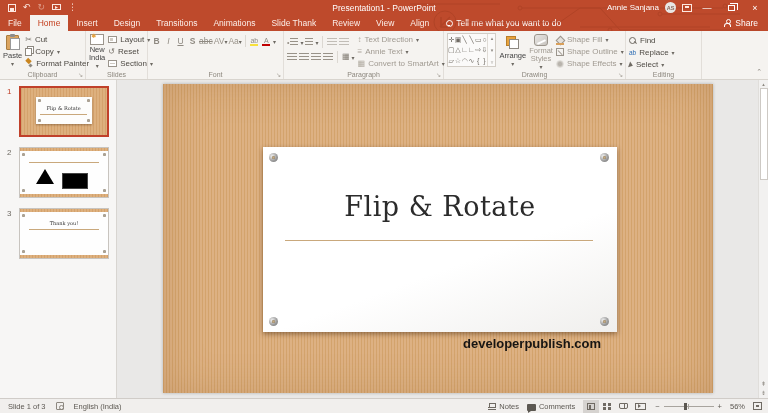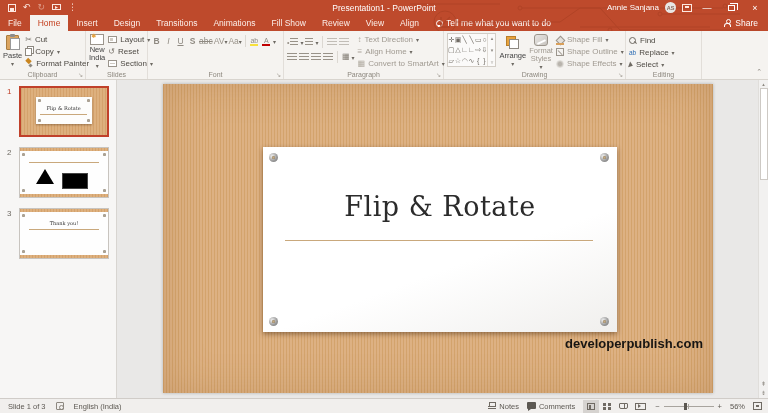--- a/index.html
+++ b/index.html
@@ -131,34 +131,34 @@
 
   .editor { position:relative; flex:1; background:#e9e8e7; }
   .slidecanvas { position:absolute; left:46px; top:4px; width:550px; height:309px;
     background:repeating-linear-gradient(90deg,#d3a36c 0 1px,#ddb183 1px 3px);
     box-shadow:inset 0 0 40px rgba(120,70,20,.18), 0 0 3px rgba(0,0,0,.25); }
   .papercard { position:absolute; left:100px; top:63px; width:354px; height:185px; background:linear-gradient(160deg,#ffffff 60%,#f0efed); box-shadow:0 2px 5px rgba(50,25,0,.45); }
   .slidetitle { position:absolute; left:0; right:0; top:44px; text-align:center; font-family:"DejaVu Serif", serif; font-size:27px; color:#2b2b2b; letter-spacing:.5px; }
   .titlerule { position:absolute; left:22px; right:24px; top:93px; height:1px; background:#c9a87c; box-shadow:0 1px 0 rgba(255,255,255,.8); }
   .grommet { position:absolute; width:9px; height:9px; border-radius:50%; background:radial-gradient(circle at 35% 35%, #f2f2f2, #9d9d9d 55%, #6f6f6f); }
   .grommet::after { content:""; position:absolute; left:3px; top:3px; width:3px; height:3px; border-radius:50%; background:#c8b089; box-shadow:inset 0 0 1px #5e4a2c; }
-  .watermark { position:absolute; left:300px; top:252px; width:240px; text-align:right; font-size:13px; font-weight:bold; color:#171513; }
+  .watermark { position:absolute; left:300px; top:252px; width:240px; text-align:left; font-size:13px; font-weight:bold; color:#171513; }
 
   .vscroll { position:absolute; right:0; top:0; bottom:0; width:10px; background:#f2f1f0; border-left:1px solid #e0dedb; display:flex; flex-direction:column; align-items:center; }
   .vscroll .arr { font-size:5px; color:#8d8880; height:8px; line-height:8px; }
   .vthumb { width:8px; height:92px; background:#fff; border:1px solid #cdc9c4; }
   .vs-bottom { margin-top:auto; display:flex; flex-direction:column; align-items:center; gap:2px; padding-bottom:2px; font-size:6px; color:#8d8880; }
 
   
   .statusbar { position:absolute; left:0; top:398px; width:768px; height:15px; background:#f1efed; border-top:1px solid #d0ccc8; display:flex; align-items:center; font-size:7.5px; color:#5c5852; z-index:5; }
   .sb-left { display:flex; align-items:center; gap:10px; padding-left:8px; }
   .ic-access { width:8px; height:8px; border:1px solid #8d8880; border-radius:1px; position:relative; }
   .ic-access::after { content:""; position:absolute; left:2px; top:2px; width:3px; height:3px; border-radius:50%; border:1px solid #8d8880; }
   .sb-right { margin-left:auto; display:flex; align-items:center; gap:8px; padding-right:6px; }
-  .sb-item { display:flex; align-items:flex-start; gap:3px; }
+  .sb-item { display:flex; align-items:flex-end; gap:3px; }
   .ic-notes { width:8px; height:8px; position:relative; }
   .ic-notes::before { content:""; position:absolute; left:1px; top:0; width:5px; height:3px; border:1px solid #6f6a63; border-bottom:none; }
   .ic-notes::after { content:""; position:absolute; left:0; top:4px; width:8px; height:3px; background:repeating-linear-gradient(to bottom,#6f6a63 0 1px,transparent 1px 2px); }
   .ic-comment { width:9px; height:7px; background:#5c5852; border-radius:1px; position:relative; }
   .ic-comment::after { content:""; position:absolute; left:1px; bottom:-2px; width:0; height:0; border-top:2px solid #5c5852; border-right:3px solid transparent; }
   .viewbtns { display:flex; align-items:center; }
   .vbtn { width:16px; height:13px; display:flex; align-items:center; justify-content:center; }
   .vbtn.active { background:#d6d3d0; }
   .ic-vnormal { width:8px; height:7px; border:1px solid #6f6a63; position:relative; }
   .ic-vnormal::before { content:""; position:absolute; left:1px; top:1px; width:2px; height:4px; background:#6f6a63; }
@@ -217,21 +217,21 @@
   </div>
 </div>
 
 <div class="tabrow">
   <span class="tab">File</span>
   <span class="tab active">Home</span>
   <span class="tab">Insert</span>
   <span class="tab">Design</span>
   <span class="tab">Transitions</span>
   <span class="tab">Animations</span>
-  <span class="tab">Fill Show</span>
+  <span class="tab">Slide Thank</span>
   <span class="tab">Review</span>
   <span class="tab">View</span>
   <span class="tab">Align</span>
   <span class="tellme">
     <span class="ic-bulb"></span>
     <span>Tell me what you want to do</span>
   </span>
   <span class="share">
     <span class="ic-person"></span>
     <span>Share</span>
@@ -364,21 +364,21 @@
         </div>
       </div>
       <div class="smallcol">
         <div class="srow dim">
             <span class="gly dim">↕</span>
             <span>Text Direction</span>
             <span class="caret">▾</span>
           </div>
         <div class="srow dim">
             <span class="gly dim">≡</span>
-            <span>Align Home</span>
+            <span>Annie Text</span>
             <span class="caret">▾</span>
           </div>
         <div class="srow dim">
             <span class="gly dim">▦</span>
             <span>Convert to SmartArt</span>
             <span class="caret">▾</span>
           </div>
       </div>
     </div>
     <div class="rgroup-label">Paragraph</div>

